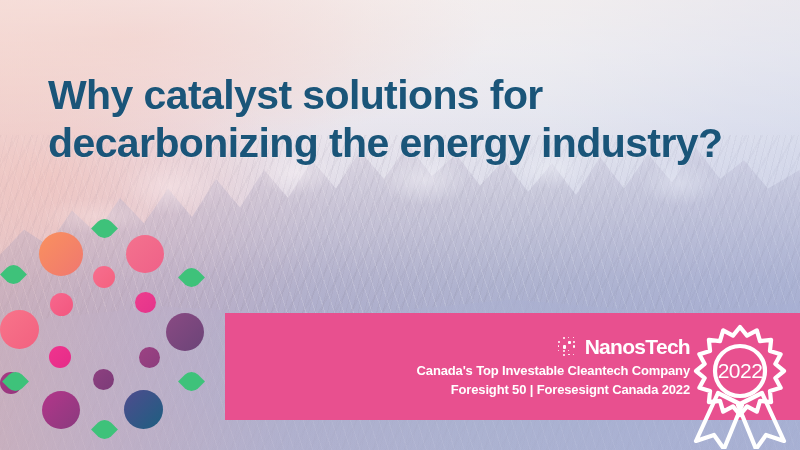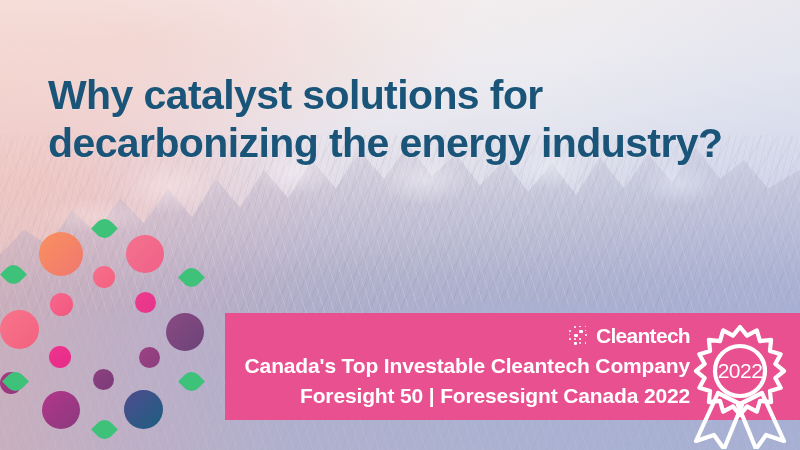--- a/index.html
+++ b/index.html
@@ -163,21 +163,21 @@
     color:#ffffff;
     font-size:21px;
     font-weight:bold;
     letter-spacing:-0.7px;
     font-family:"Liberation Sans", sans-serif;
     line-height:1;
   }
   .award-line {
     color:#ffffff;
     font-weight:bold;
-    font-size:21px;
+    font-size:13px;
     line-height:1.42;
     letter-spacing:-0.15px;
     text-align:right;
     font-family:"Liberation Sans", sans-serif;
     white-space:nowrap;
   }
 
   
   .badge { position:absolute; right:8px; top:6px; width:104px; height:130px; }
   .badge svg { display:block; width:104px; height:130px; }
@@ -247,21 +247,21 @@
             <i style="left: 16.6px; top: 9.4px; width: 2.2px; height: 2.2px;"></i>
             <i style="left: 1px; top: 13.6px; width: 1.6px; height: 1.6px;"></i>
             <i style="left: 6.2px; top: 13.6px; width: 2px; height: 2px;"></i>
             <i style="left: 11.4px; top: 13.6px; width: 1.3px; height: 1.3px;"></i>
             <i style="left: 6.2px; top: 17.8px; width: 2.6px; height: 2.6px;"></i>
             <i style="left: 11.4px; top: 17.8px; width: 1.5px; height: 1.5px;"></i>
             <i style="left: 1px; top: 9.4px; width: 1.3px; height: 1.3px;"></i>
             <i style="left: 16.6px; top: 1px; width: 1.2px; height: 1.2px;"></i>
             <i style="left: 16.6px; top: 17.8px; width: 1.2px; height: 1.2px;"></i>
           </span>
-        <span class="logo-word">Cleantech</span>
+        <span class="logo-word">NanosTech</span>
       </div>
 
       <div class="award-line">Canada's Top Investable Cleantech Company</div>
 
       <div class="award-line">Foresight 50 | Foresesignt Canada 2022</div>
     </div>
 
     <div class="badge">
       <svg viewBox="0 0 104 130" fill="none" xmlns="http://www.w3.org/2000/svg" aria-hidden="true">
 

